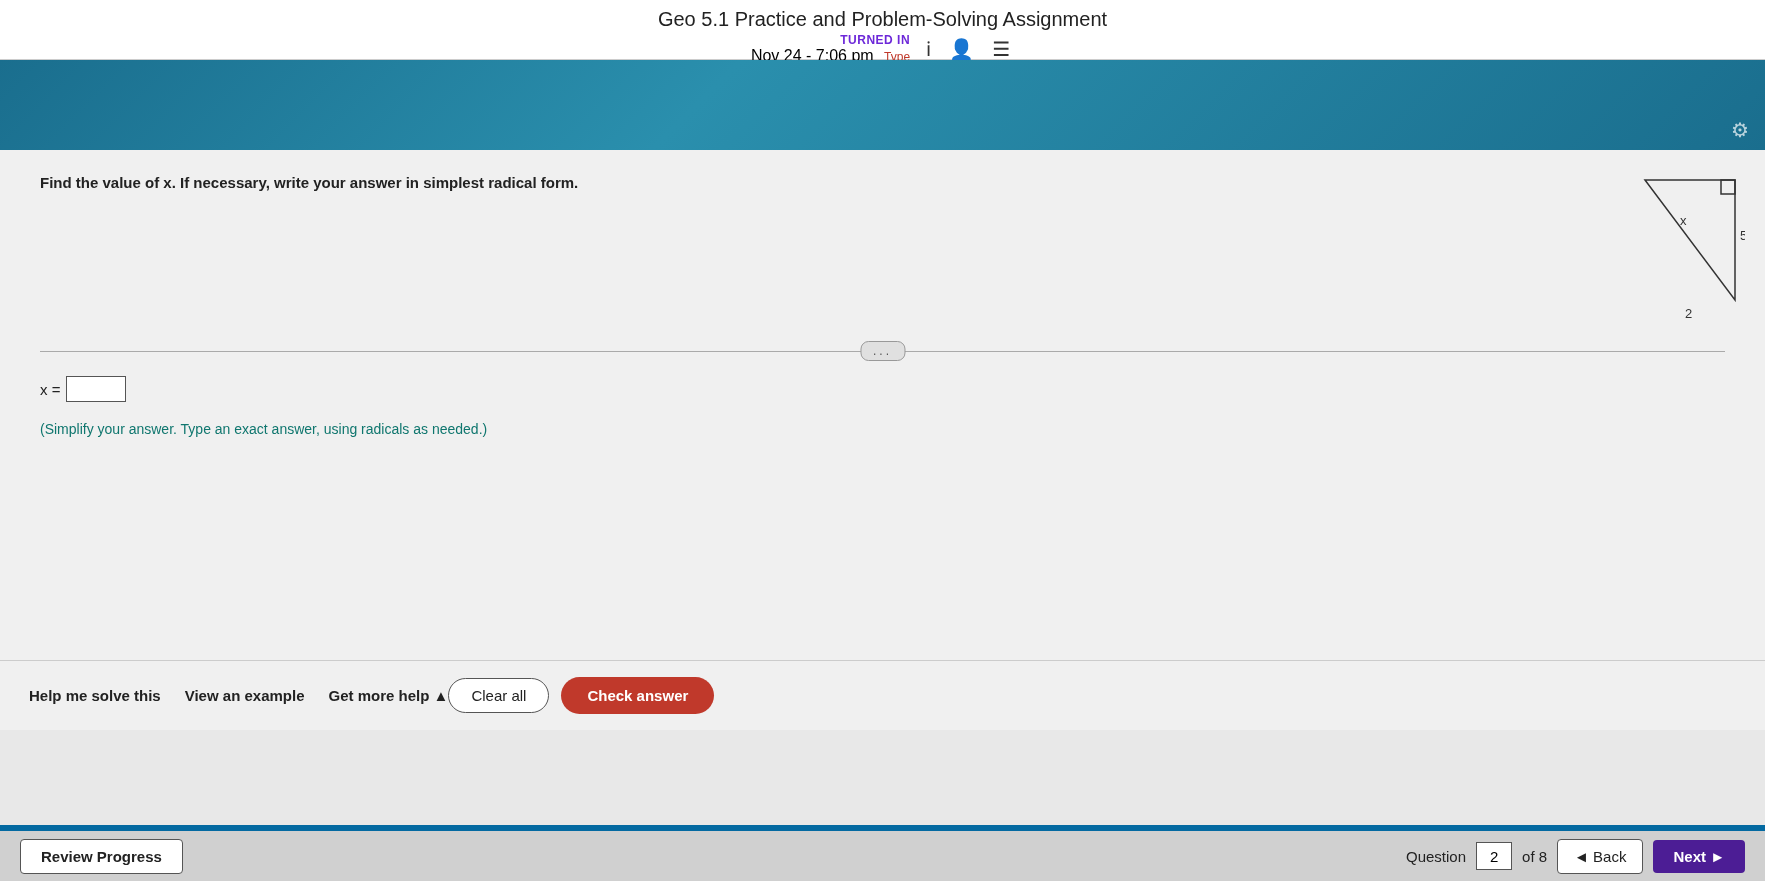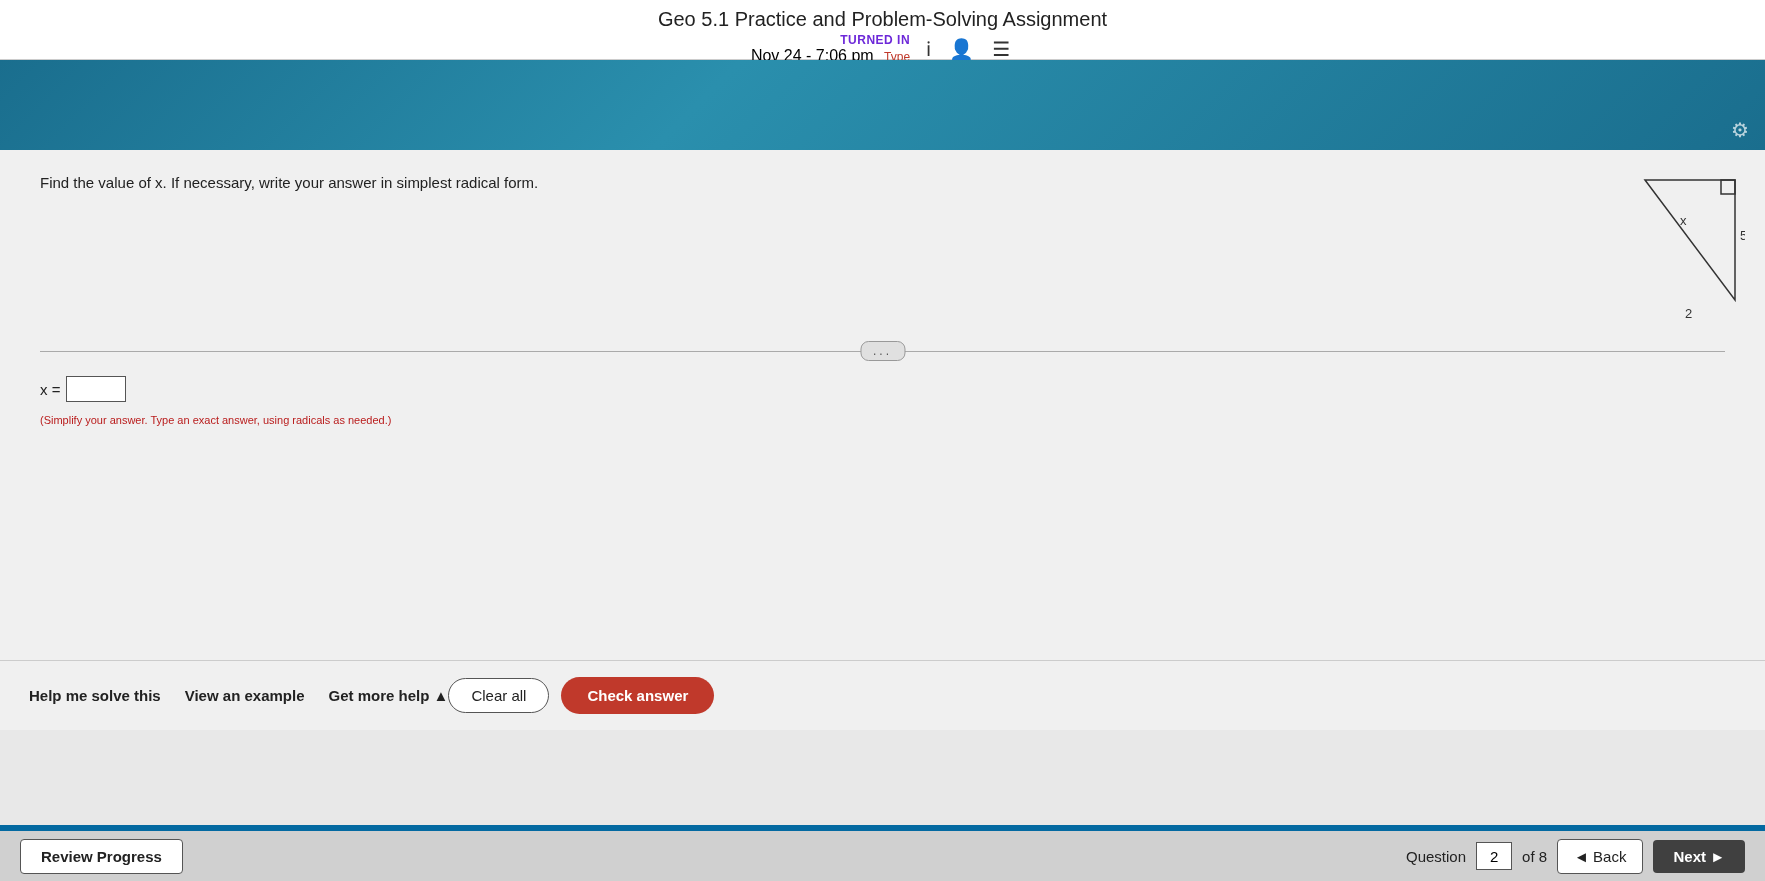--- a/index.html
+++ b/index.html
@@ -82,20 +82,21 @@
       background: #f0f0f0;
       padding: 24px 40px;
       min-height: 580px;
       position: relative;
     }
 
     .question-instruction {
       font-size: 15px;
       color: #222;
       margin-bottom: 20px;
+      font-weight: bold;
     }
 
     
     .diagram-area {
       position: absolute;
       right: 20px;
       top: 20px;
     }
 
     
@@ -137,23 +138,23 @@
     .answer-input {
       width: 60px;
       height: 26px;
       border: 1px solid #555;
       background: #fff;
       font-size: 15px;
       padding: 2px 4px;
       outline: none;
     }
     .answer-hint {
-      font-size: 11px;
-      color: #b91c1c;
-      margin-top: 12px;
+      font-size: 14px;
+      color: #0f766e;
+      margin-top: 19px;
     }
 
     
     .help-bar {
       position: absolute;
       bottom: 0;
       left: 0;
       right: 0;
       background: #f0f0f0;
       padding: 16px 29px;
@@ -252,21 +253,21 @@
       border-radius: 4px;
       padding: 8px 16px;
       font-size: 15px;
       cursor: pointer;
       color: #222;
       display: flex;
       align-items: center;
       gap: 4px;
     }
     .next-btn {
-      background: #404040;
+      background: #4c1d95;
       border: none;
       border-radius: 4px;
       padding: 8px 20px;
       font-size: 15px;
       cursor: pointer;
       color: #fff;
       font-weight: bold;
       display: flex;
       align-items: center;
       gap: 4px;

